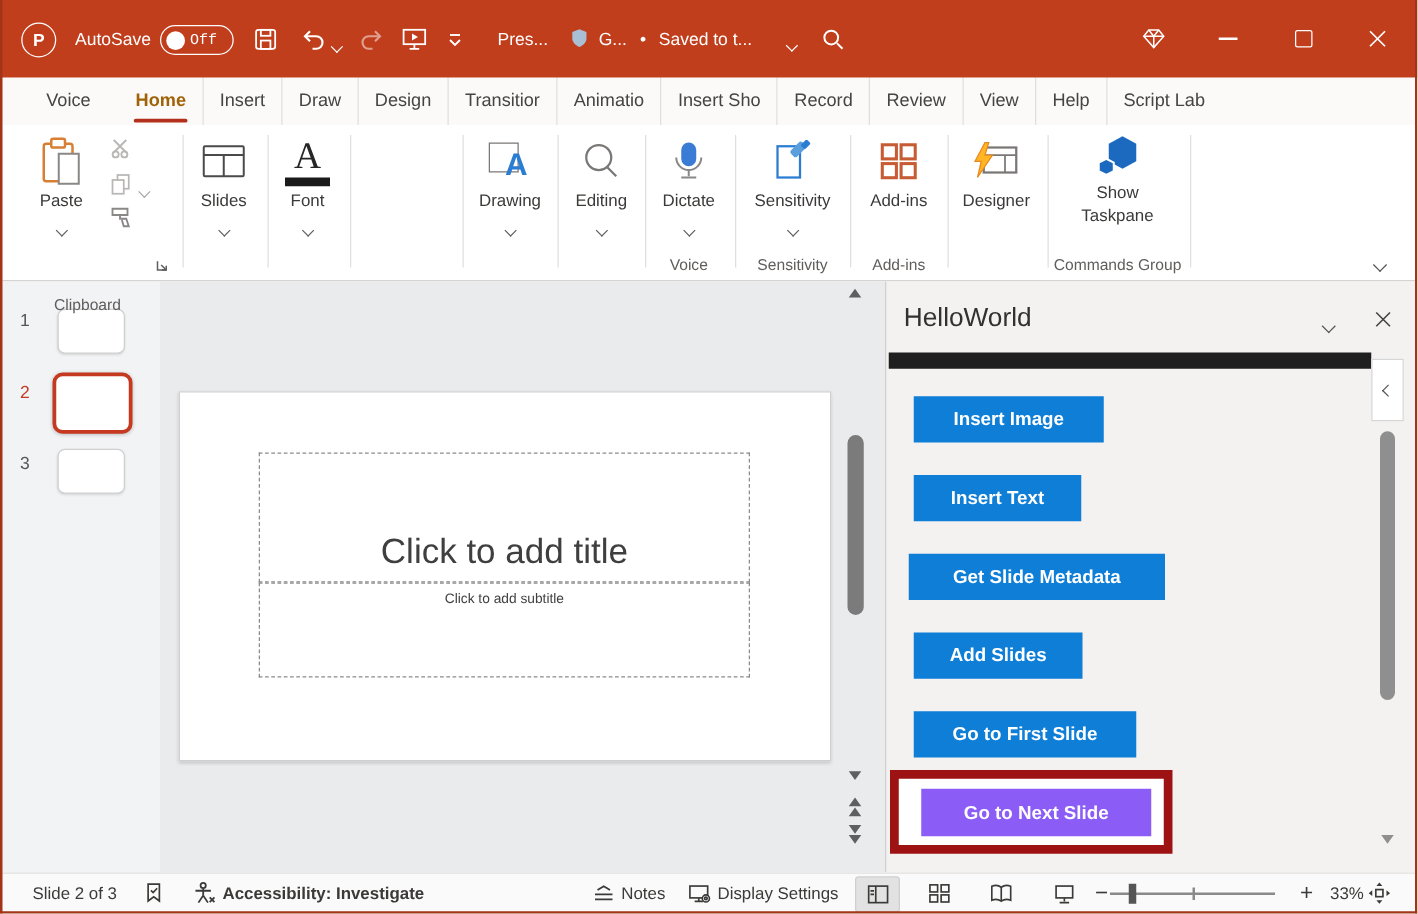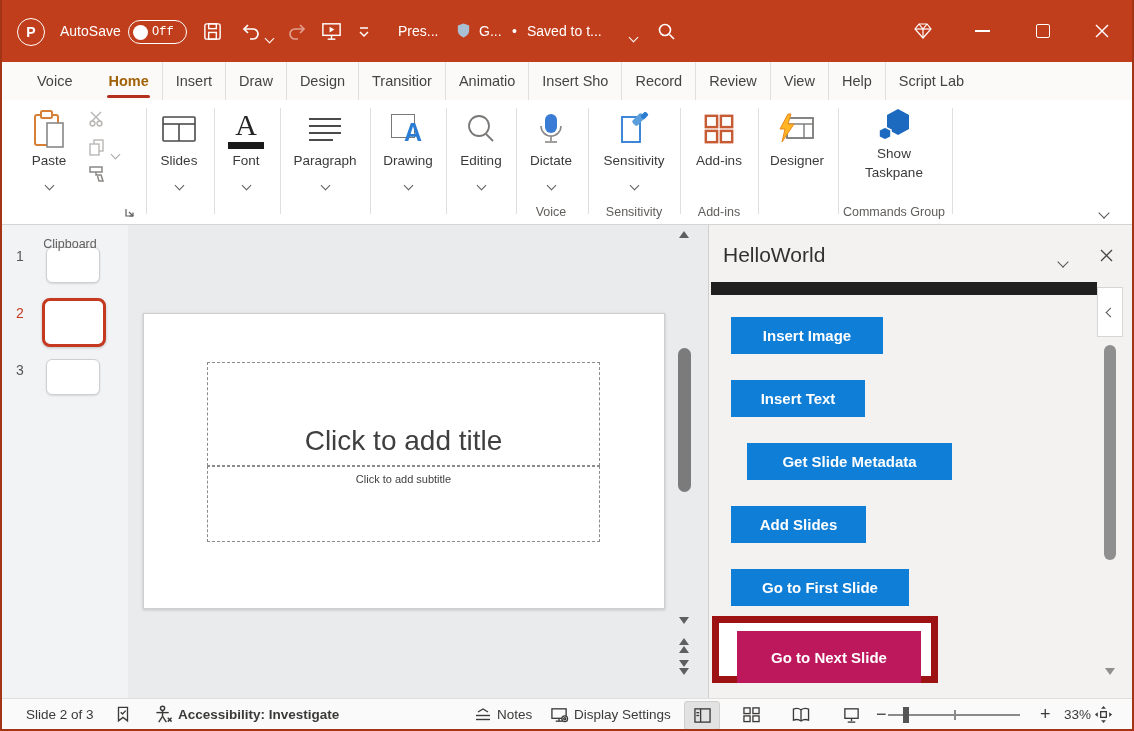--- a/index.html
+++ b/index.html
@@ -273,32 +273,20 @@
         <div>
           <div style="font-size:30px;line-height:30px;color:#262626;font-family:'Liberation Serif',serif;">A</div>
           <div style="width:36px;height:7px;background:#1a1a1a;margin-top:2px;"></div>
         </div>
       </div>
       <div class="rlab">Font</div>
       <div style="margin-top:5px;"><i class="cd"></i></div>
     </div>
     <div class="vsep" style="left:278px;"></div>
 
-    <div class="rbtn" style="left:284px;width:78px;">
-      <div class="ric">
-        <svg width="36" height="28" viewBox="0 0 36 28" stroke="#4a4a4a" stroke-width="2">
-          <line x1="2" y1="4" x2="34" y2="4"></line>
-            <line x1="2" y1="11" x2="34" y2="11"></line>
-            <line x1="2" y1="18" x2="34" y2="18"></line>
-            <line x1="2" y1="25" x2="26" y2="25"></line>
-        </svg>
-      </div>
-      <div class="rlab">Paragraph</div>
-      <div style="margin-top:5px;"><i class="cd"></i></div>
-    </div>
     <div class="vsep" style="left:368px;"></div>
 
     <div class="rbtn" style="left:374px;width:64px;">
       <div class="ric">
         <div style="position:relative;width:34px;height:34px;">
           <div style="position:absolute;left:0;top:2px;width:22px;height:22px;border:1.6px solid #7a7876;"></div>
           <div style="position:absolute;left:13px;top:6px;font-size:25px;font-weight:bold;color:#2b7cd3;">A</div>
         </div>
       </div>
       <div class="rlab">Drawing</div>
@@ -433,26 +421,26 @@
     <div class="abs" style="left:2px;top:57px;width:386px;height:13px;background:#1F1F1F;"></div>
     <div class="abs" style="left:388px;top:62px;width:24px;height:48px;background:#fff;border:1px solid #d6d6d6;display:flex;align-items:center;justify-content:center;">
         <i class="cl"></i>
       </div>
 
     <div class="abs" style="left:395px;top:120px;width:12px;height:215px;background:#8f8f8f;border-radius:6px;"></div>
     <div class="abs tri-down" style="left:396px;top:443px;border-top-color:#8f8f8f;"></div>
 
     <div class="tpbtn" style="left:22px;top:92px;width:152px;height:37px;">Insert Image</div>
     <div class="tpbtn" style="left:22px;top:155px;width:134px;height:37px;">Insert Text</div>
-    <div class="tpbtn" style="left:38px;top:218px;width:205px;height:37px;">Get Slide Metadata</div>
+    <div class="tpbtn" style="left:18px;top:218px;width:205px;height:37px;">Get Slide Metadata</div>
     <div class="tpbtn" style="left:22px;top:281px;width:135px;height:37px;">Add Slides</div>
     <div class="tpbtn" style="left:22px;top:344px;width:178px;height:37px;">Go to First Slide</div>
 
     <div class="abs" style="left:3px;top:391px;width:212px;height:53px;background:#fff;border:7px solid #9D1212;"></div>
-    <div class="tpbtn" style="left:28px;top:406px;width:184px;height:52px;background:#be185d;">Go to Next Slide</div>
+    <div class="tpbtn" style="left:28px;top:406px;width:184px;height:38px;background:#8b5cf6;">Go to Next Slide</div>
   </div>
 
   <div class="statusbar">
     <div class="sb-item" style="left:12px;">Slide 2 of 3</div>
     <div class="sb-item" style="left:100px;">
       <svg width="18" height="19" viewBox="0 0 20 20" fill="none" stroke="#3b3a39" stroke-width="1.5">
         <path d="M5 2 h10 v15 l-5 -3.8 -5 3.8 z"></path>
           <path d="M7.5 7.5 l2 2 3.5 -3.8"></path>
       </svg>
     </div>

